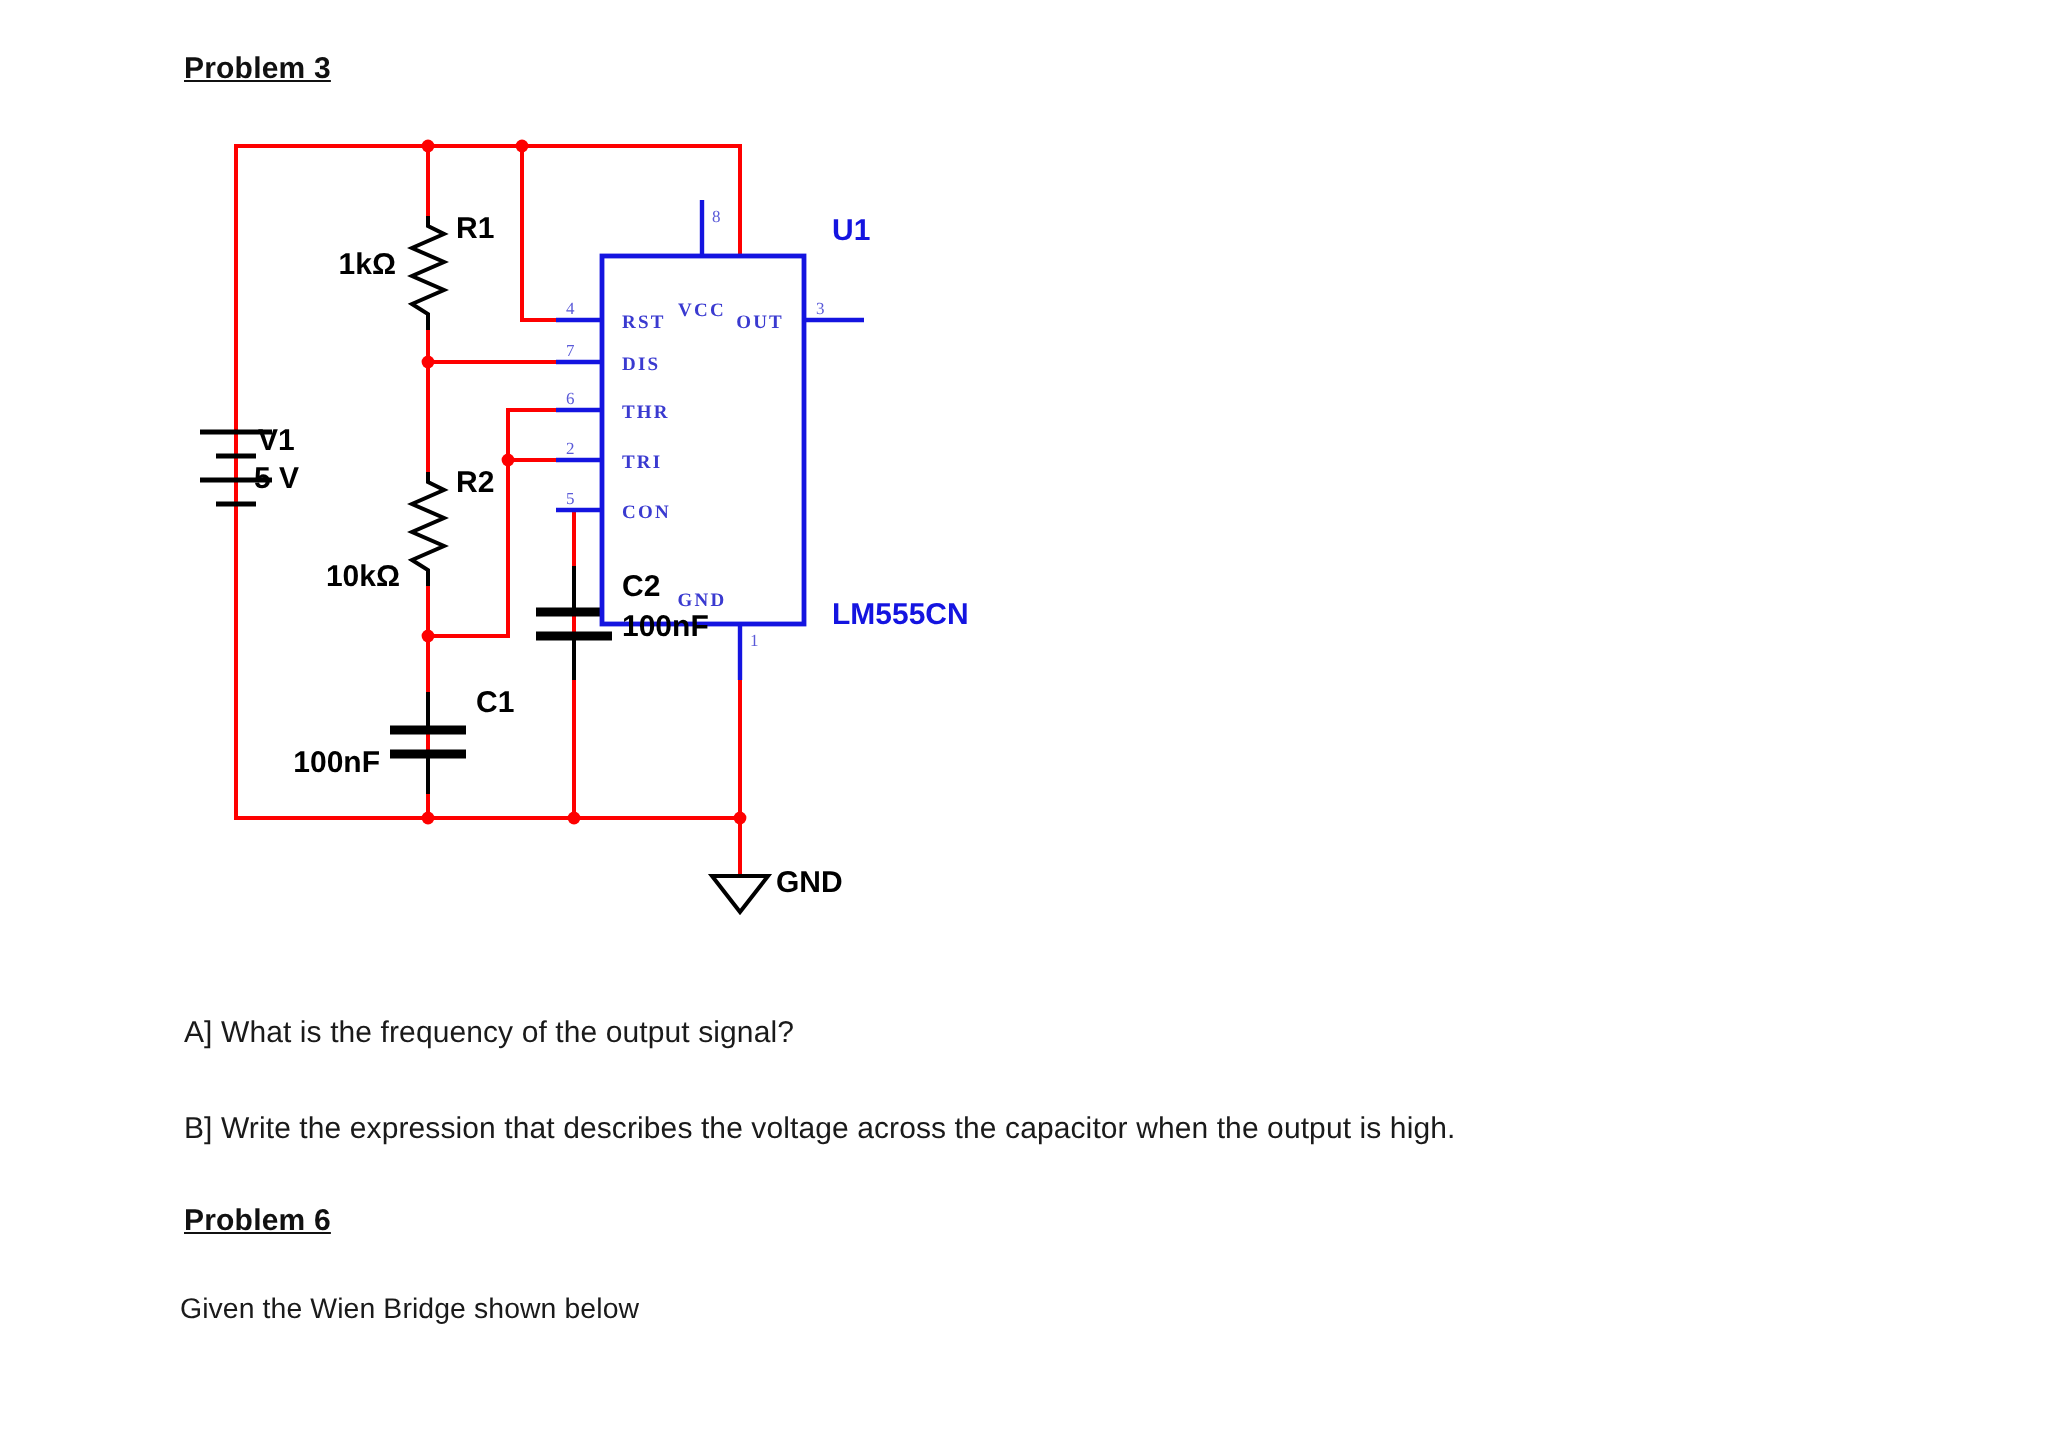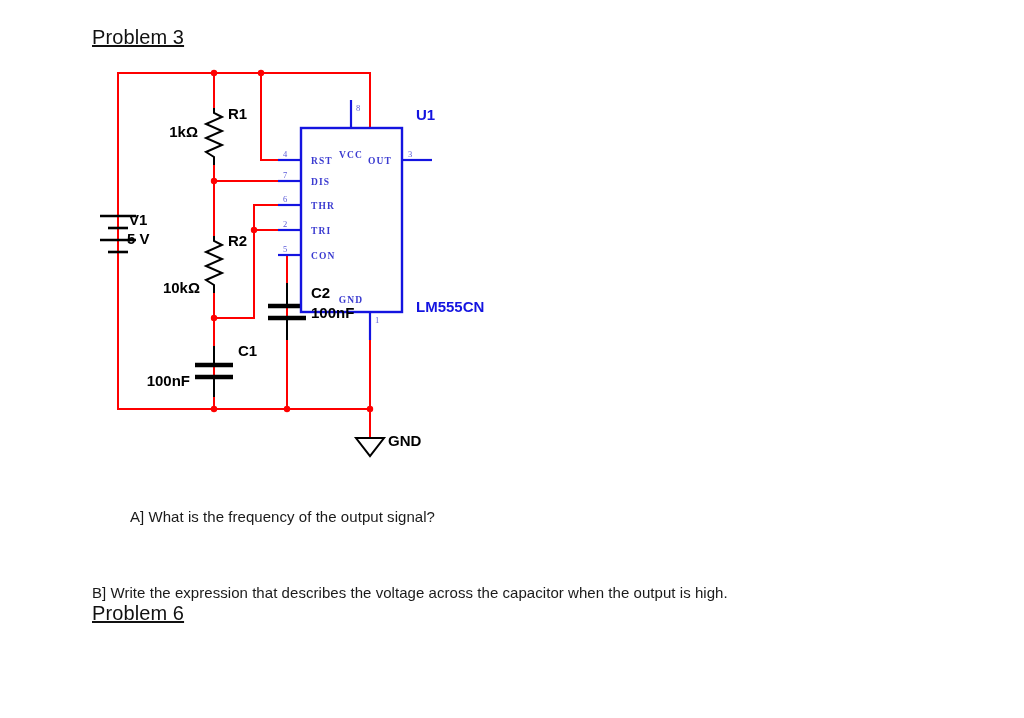--- a/index.html
+++ b/index.html
@@ -16,37 +16,37 @@
     overflow: hidden;
   }
   #page {
     position: absolute;
     left: 0; top: 0;
     width: 1024px;
     height: 718px;
   }
   .heading {
     position: absolute;
-    font-size: 20px;
-    font-weight: normal;
+    font-size: 15px;
+    font-weight: bold;
     color: #111111;
     text-decoration: underline;
     letter-spacing: 0.1px;
     white-space: nowrap;
   }
   .body-text {
     position: absolute;
     font-size: 15px;
     color: #1a1a1a;
     white-space: nowrap;
     letter-spacing: 0.05px;
   }
   #problem3-heading { left: 92px; top: 26px; }
-  #qa-line  { left: 92px; top: 508px; margin-left: 38px; }
-  #qb-line  { left: 92px; top: 556px; margin-top: 28px; }
+  #qa-line  { left: 92px; top: 508px; }
+  #qb-line  { left: 92px; top: 556px; }
   #problem4-heading { left: 92px; top: 602px; }
   #wien-line { left: 90px; top: 647px; font-size: 14.2px; }
 
   #schematic {
     position: absolute;
     left: 80px;
     top: 50px;
     width: 560px;
     height: 430px;
   }
@@ -221,14 +221,15 @@
 
     </svg>
   </div>
 
   <div class="body-text" id="qa-line">A] What is the frequency of the output signal?</div>
 
   <div class="body-text" id="qb-line">B] Write the expression that describes the voltage across the capacitor when the output is high.</div>
 
   <div class="heading" id="problem4-heading">Problem 6</div>
 
+  <div class="body-text" id="wien-line">Given the Wien Bridge shown below</div>
 
 </div>
 
 </body></html>

